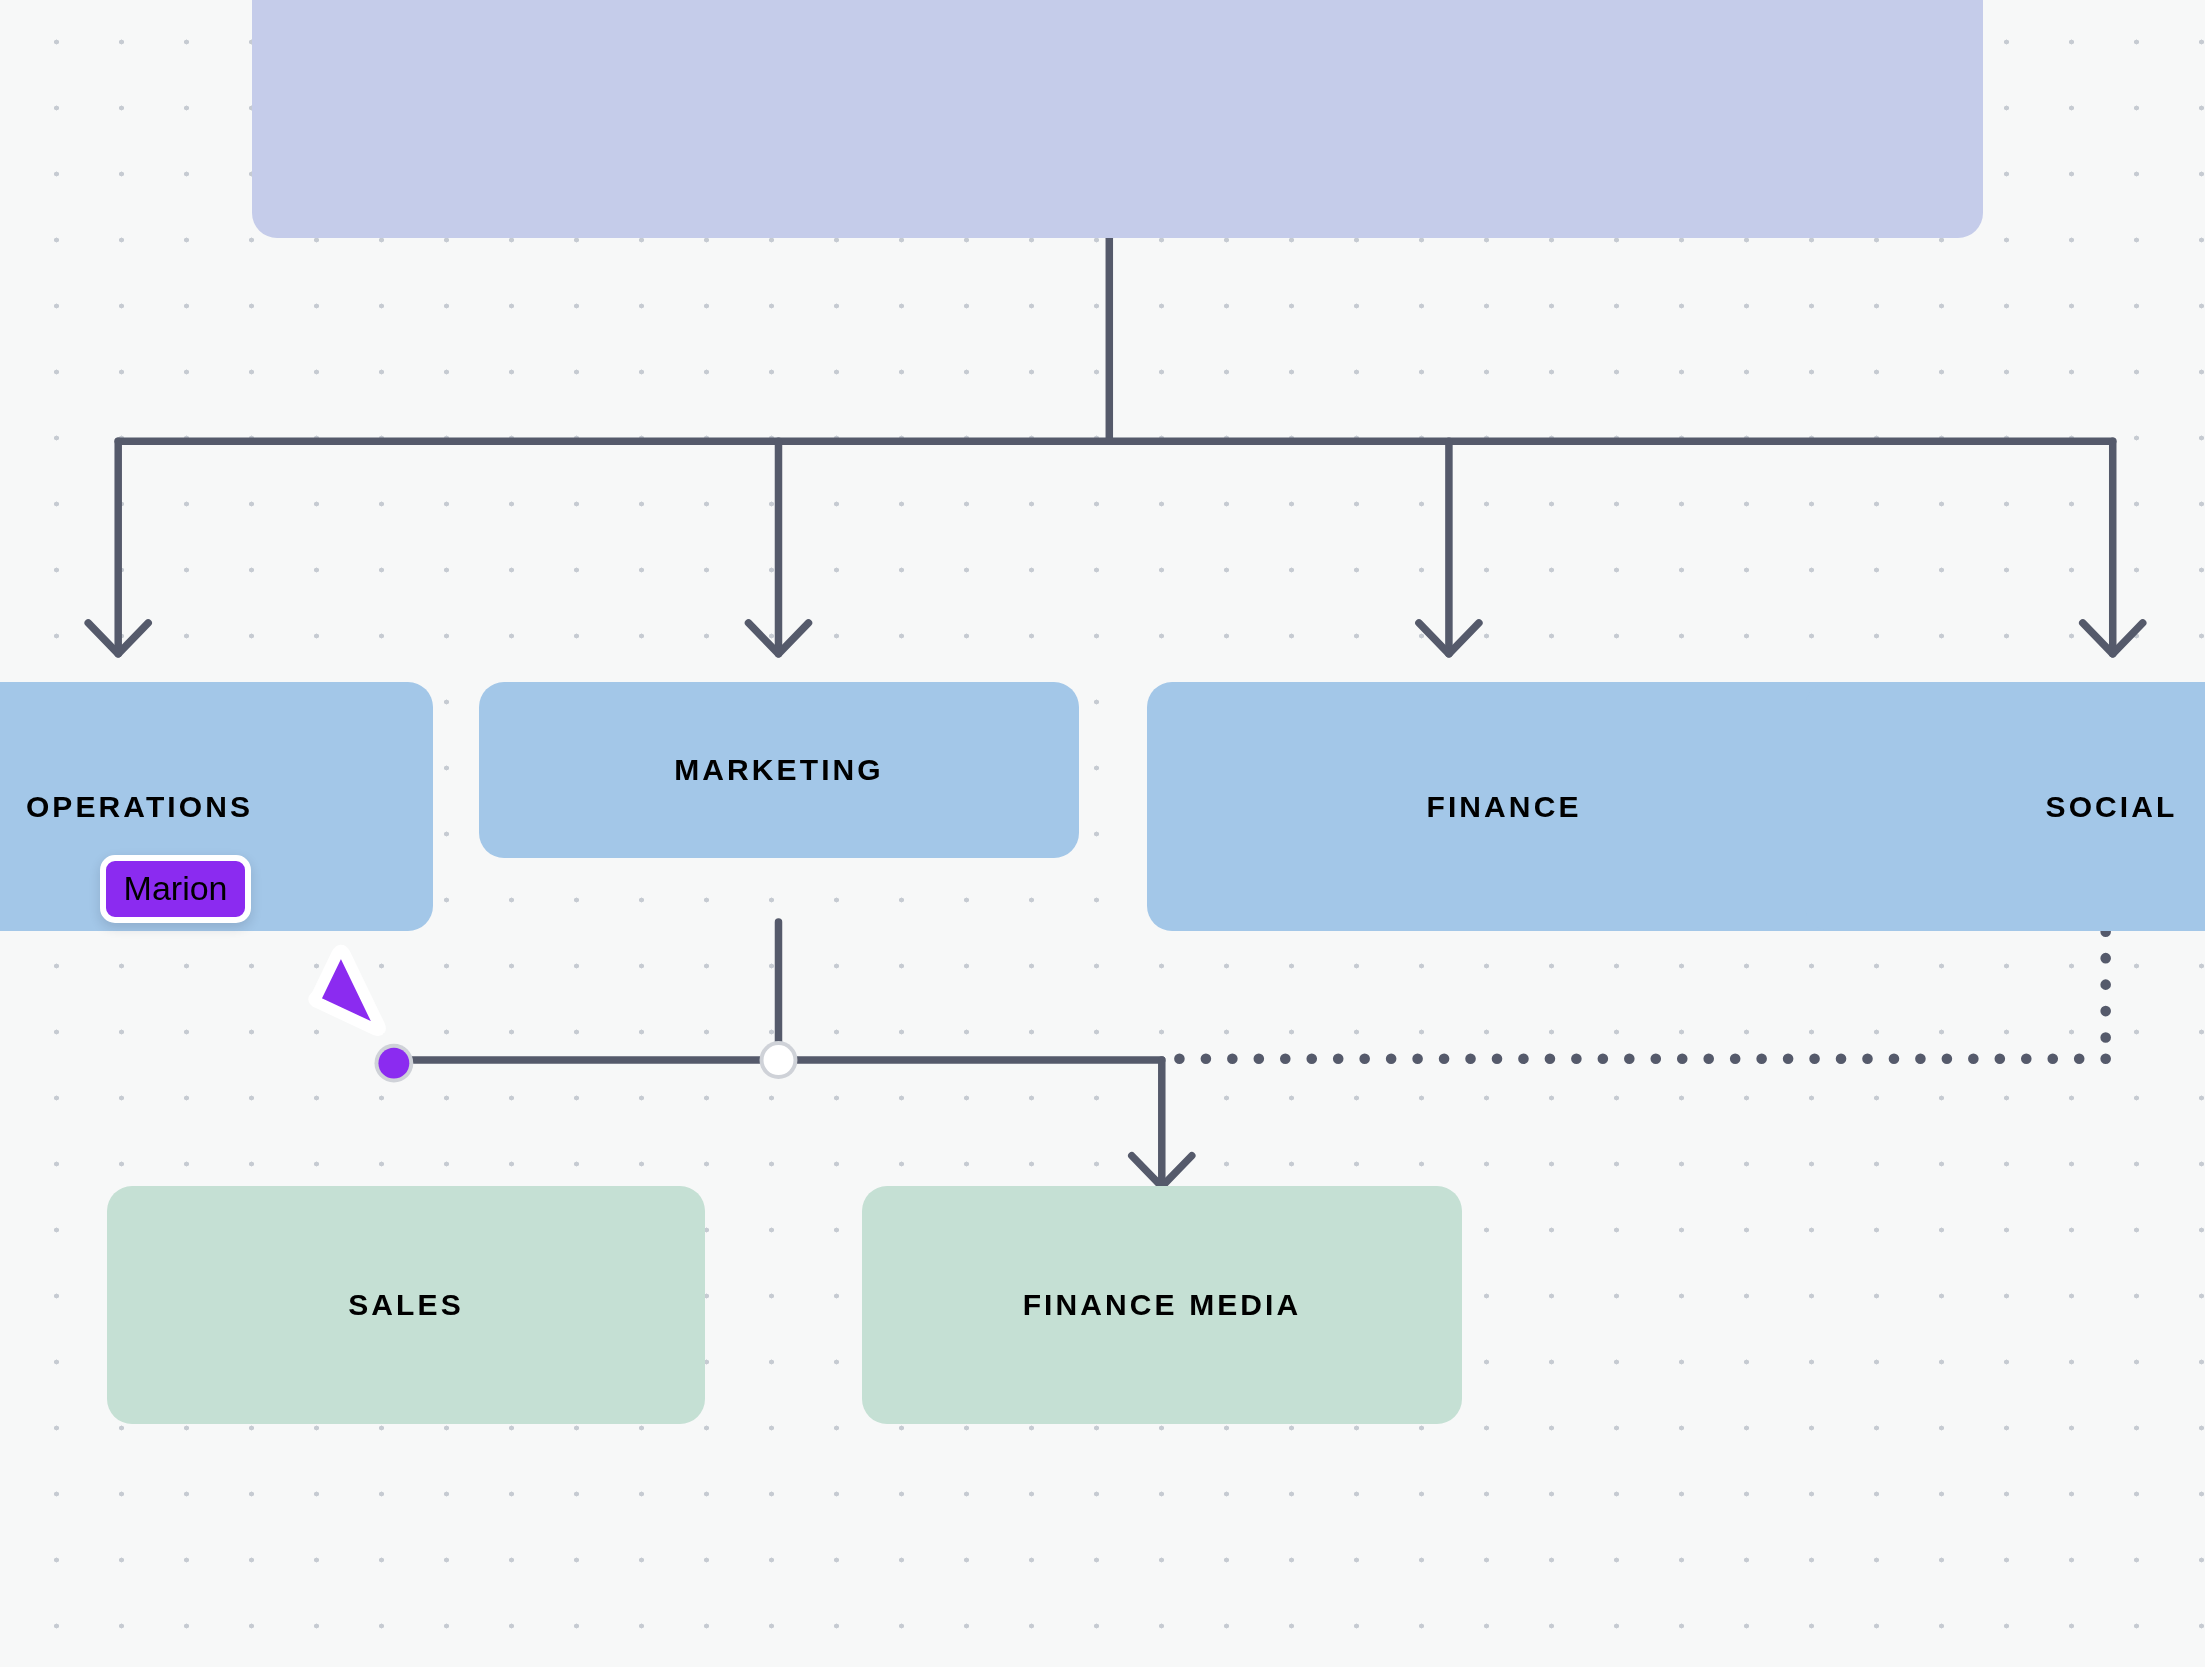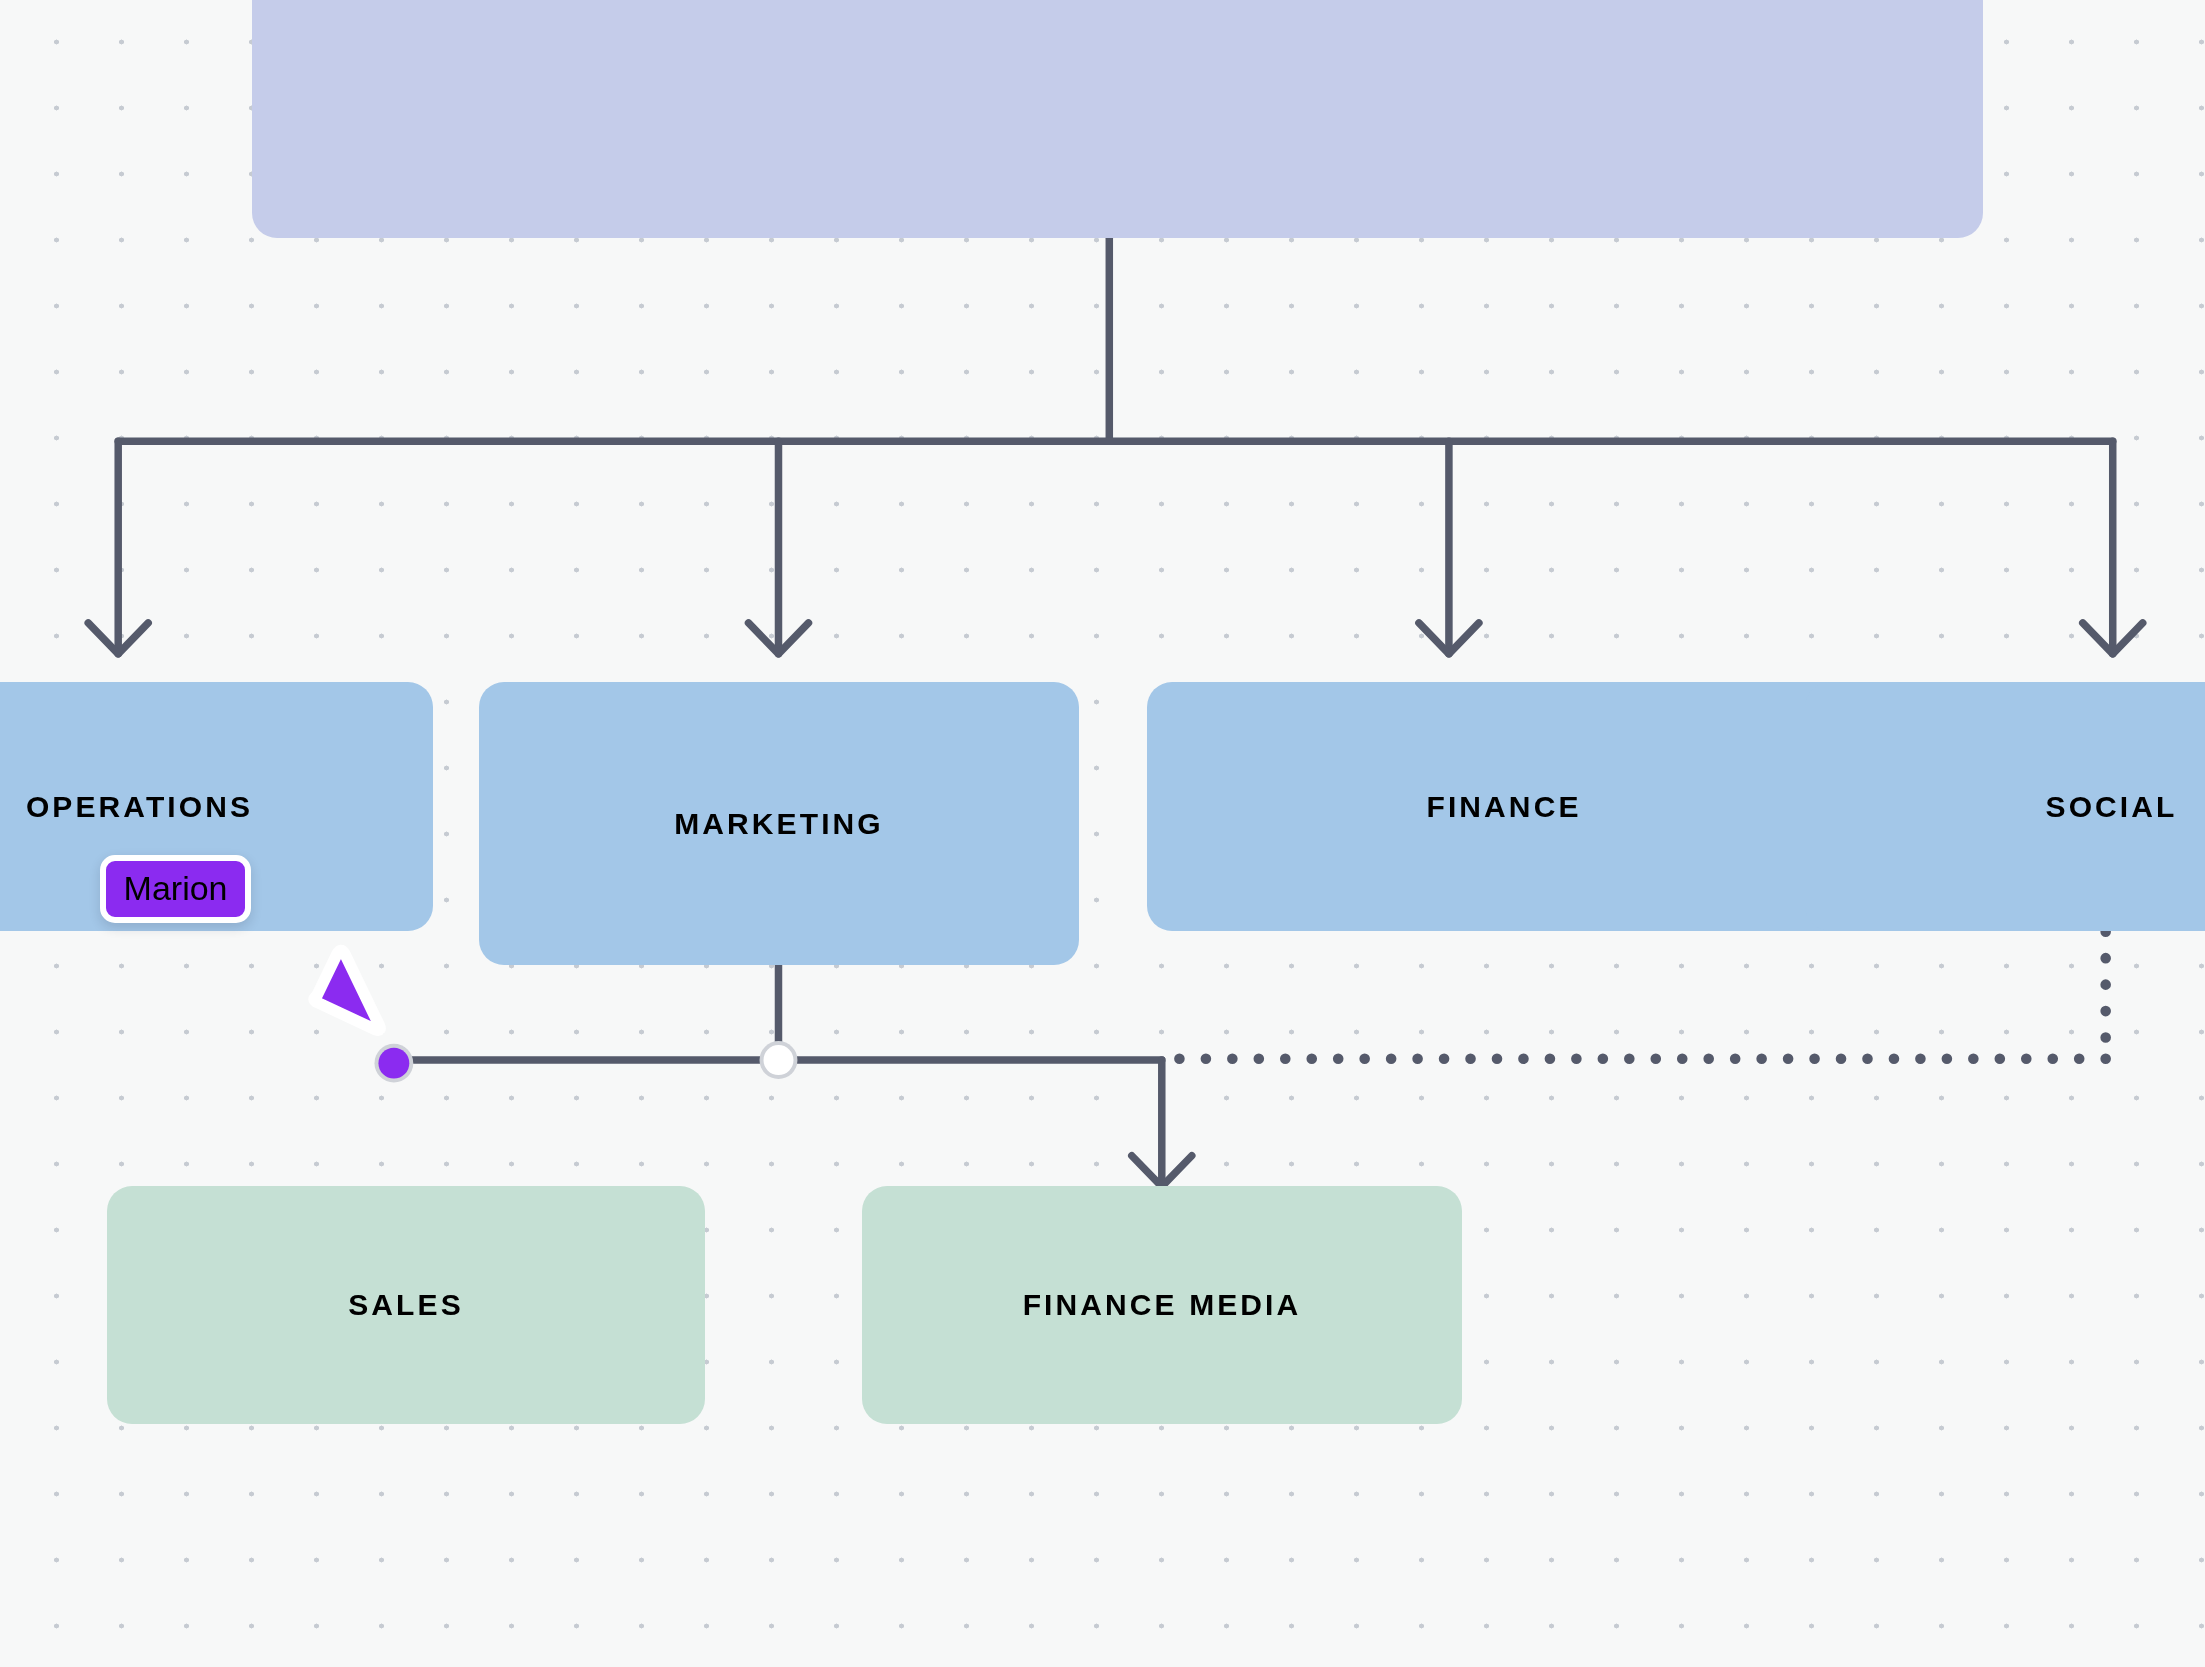--- a/index.html
+++ b/index.html
@@ -125,21 +125,21 @@
   </svg>
 
   <div class="node node-root" style="left:252px; top:-53px; width:1731px; height:291px;">
     <span></span>
   </div>
 
   <div class="node node-dept" style="left:-154px; top:682px; width:587px; height:249px;">
     <span>OPERATIONS</span>
   </div>
 
-  <div class="node node-dept" style="left:479px; top:682px; width:600px; height:283px;">
+  <div class="node node-dept" style="left:479px; top:682px; width:600px; height:176px;">
     <span>MARKETING</span>
   </div>
 
   <div class="node node-dept" style="left:1147px; top:682px; width:714px; height:249px;">
     <span>FINANCE</span>
   </div>
 
   <div class="node node-dept" style="left:1805px; top:682px; width:613px; height:249px;">
     <span>SOCIAL</span>
   </div>

